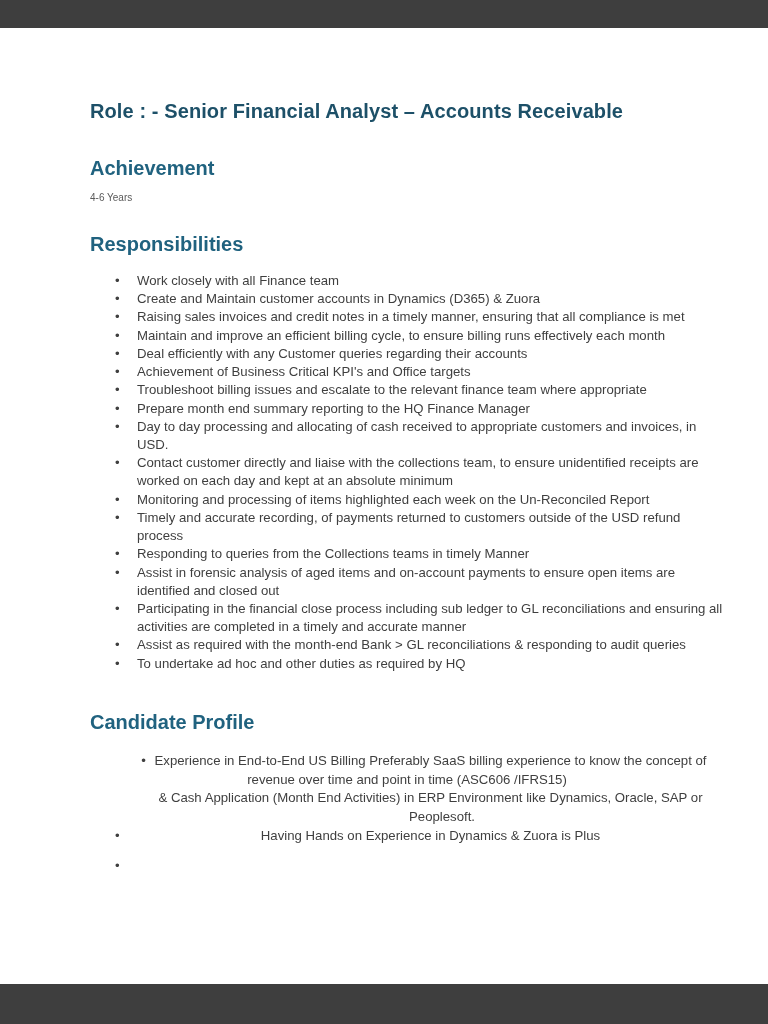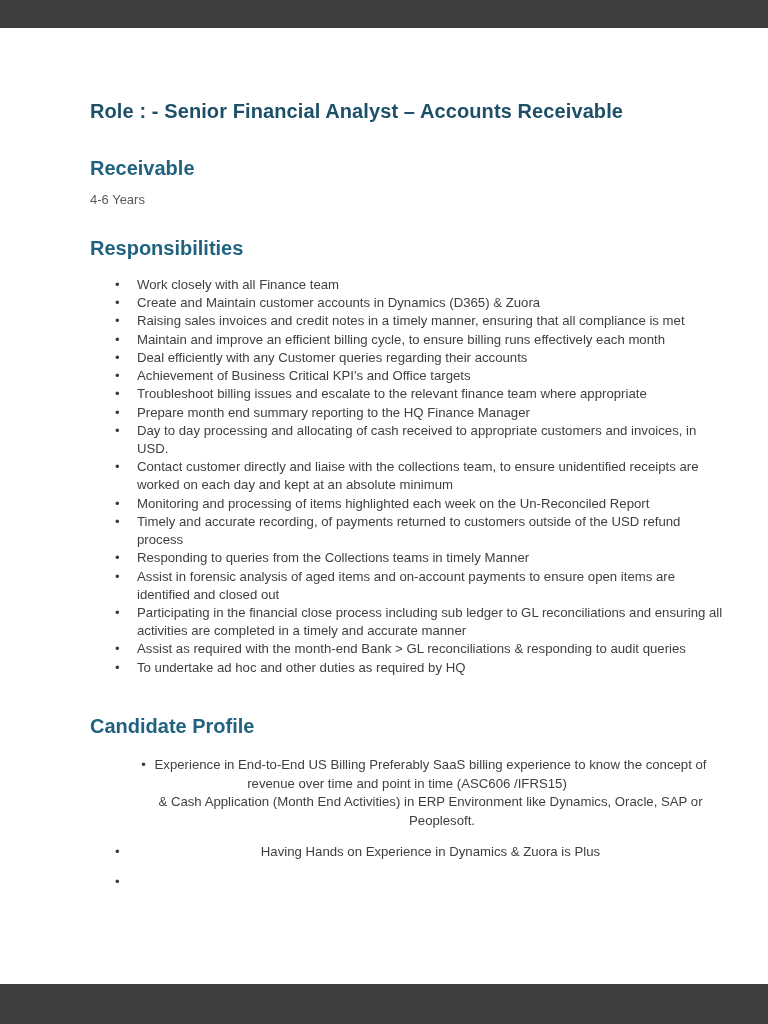--- a/index.html
+++ b/index.html
@@ -41,21 +41,21 @@
     margin:0 0 34px 0;
   }
   h2.sec{
     color:var(--heading);
     font-size:20px;
     font-weight:600;
     margin:0 0 12px 0;
   }
   p.muted{
     color:var(--muted);
-    font-size:13px;
+    font-size:10px;
     margin:9px 0 30px 0;
   }
   h2.sec.resp{margin-bottom:16px;}
   ul.bullets{
     list-style:none;
     font-size:13.2px;
     line-height:1.38;
     margin:0 0 0 0;
   }
   ul.bullets li{
@@ -74,42 +74,41 @@
     text-indent:25px;
   }
   p.cp-b1 .b-inline{
     display:inline-block;
     width:22px;
     text-indent:0;
   }
   p.cp-b1-cont{
     padding-left:70px;
     text-indent:-23px;
-    margin-bottom:12px;
   }
   .cp-block .cp-li{
     position:relative;
     padding-left:47px;
     margin-bottom:12px;
   }
   .cp-block .cp-li .b{
     position:absolute;left:25px;top:0;
   }
 </style>
 </head>
 <body>
 
 <div class="viewer">
   <div class="bar top"></div>
 
   <div class="page">
 
     <h1 class="doc-title">Role : - Senior Financial Analyst – Accounts Receivable</h1>
 
-    <h2 class="sec">Receivable</h2>
+    <h2 class="sec">Achievement</h2>
     <p class="muted">4-6 Years</p>
 
     <h2 class="sec resp">Responsibilities</h2>
 
     <ul class="bullets">
       <li><span class="b">•</span><span class="t">Work closely with all Finance team</span></li>
       <li><span class="b">•</span><span class="t">Create and Maintain customer accounts in Dynamics (D365) &amp; Zuora</span></li>
       <li><span class="b">•</span><span class="t">Raising sales invoices and credit notes in a timely manner, ensuring that all compliance is met</span></li>
       <li><span class="b">•</span><span class="t">Maintain and improve an efficient billing cycle, to ensure billing runs effectively each month</span></li>
       <li><span class="b">•</span><span class="t">Deal efficiently with any Customer queries regarding their accounts</span></li>

